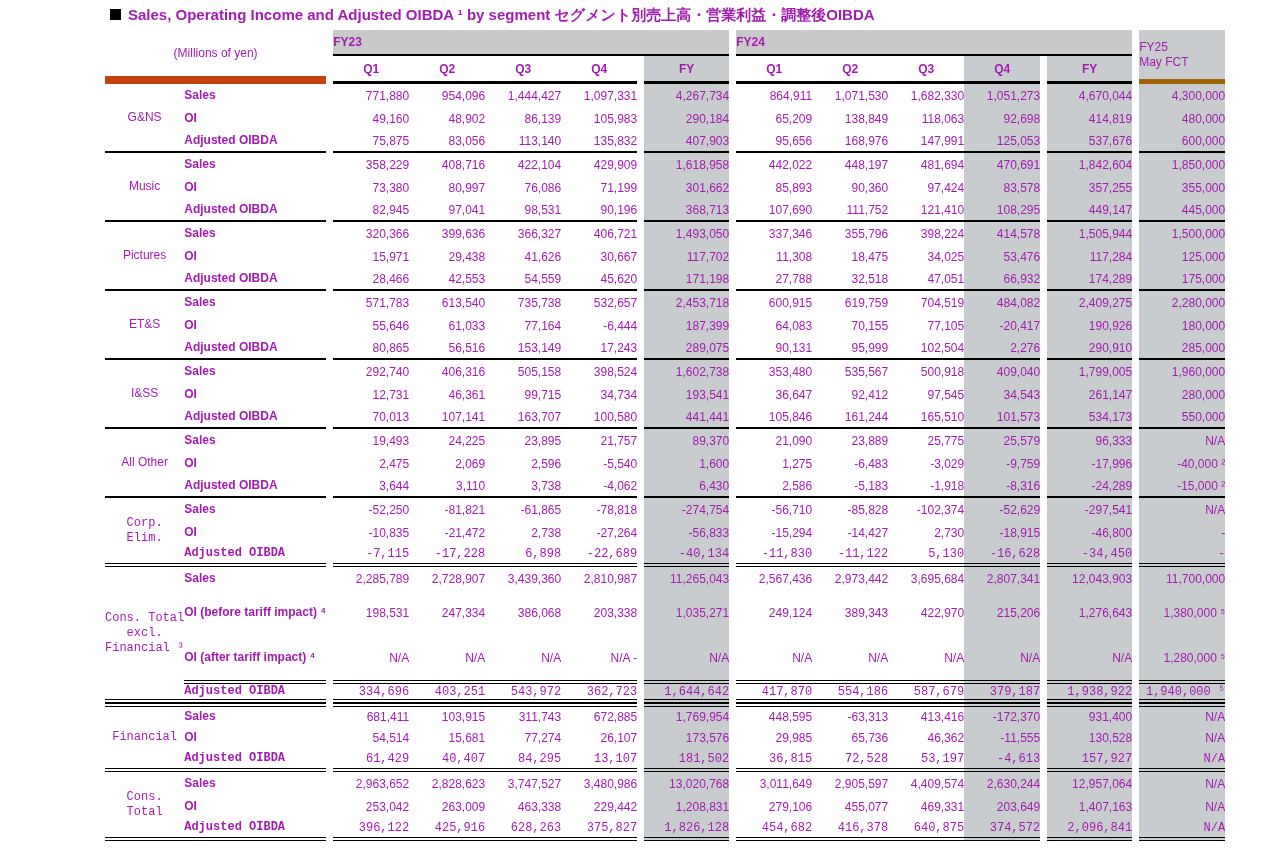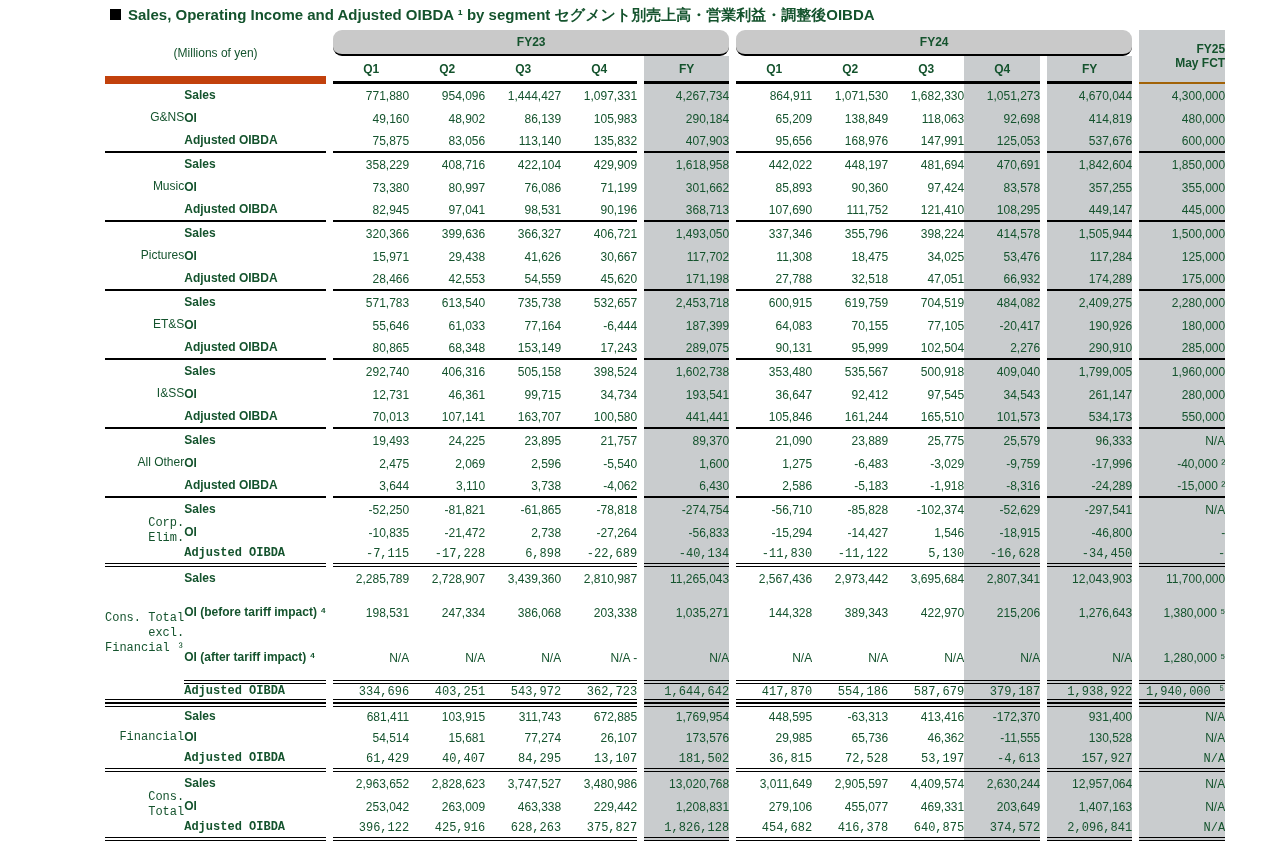--- a/index.html
+++ b/index.html
@@ -1,36 +1,36 @@
 <!DOCTYPE html>
 <html><head>
 <meta charset="utf-8">
 <style>
   html,body{margin:0;padding:0;background:#fff;}
   .sheet{position:relative;width:1280px;height:866px;background:#ffffff;overflow:hidden;
-         font-family:"Liberation Sans","DejaVu Sans",sans-serif;color:#14532d;}
+         font-family:"Liberation Sans","DejaVu Sans",sans-serif;color:#a21caf;}
   .title{position:absolute;left:110px;top:6px;font-size:15px;font-weight:bold;white-space:nowrap;}
   .title .sq{display:inline-block;width:11px;height:11px;background:#000;margin-right:7px;}
   .title .jp{font-weight:bold;}
 
   table.fin{position:absolute;left:105px;top:30px;border-collapse:separate;border-spacing:0;table-layout:fixed;}
   table.fin th,table.fin td{padding:0;font-size:12px;overflow:hidden;white-space:nowrap;}
   tr.h1{height:26px;} tr.h2{height:28px;}
   tbody tr{height:23px;}
   tbody tr.tall{height:45px;}
 
-  th.band{background:#c9c9c9;font-weight:bold;font-size:14px;text-align:center;border-bottom:2px solid #000;border-radius:9px;}
+  th.band{background:#c9c9c9;font-weight:bold;font-size:14px;text-align:left;border-bottom:2px solid #000;}
   th.unit{font-weight:normal;font-size:13px;text-align:center;vertical-align:middle;border-bottom:8px solid #c2410c;}
   th.hq{font-weight:bold;font-size:13px;text-align:center;vertical-align:middle;border-bottom:3px solid #000;background:#fff;}
   th.hq.shade{background:#c9cccE;}
-  th.fy25{background:#c9ccce;font-weight:bold;font-size:13px;text-align:right;vertical-align:middle;
-          line-height:1.2;border-bottom:2px solid #a16207;}
+  th.fy25{background:#c9ccce;font-weight:normal;font-size:13px;text-align:left;vertical-align:middle;
+          line-height:1.2;border-bottom:5px solid #a16207;}
   th.gap,td.gap{background:#fff;border:none;}
 
-  td.seg{font-size:13.5px;text-align:right;padding-left:2px;vertical-align:middle;line-height:1.25;}
+  td.seg{font-size:13.5px;text-align:center;padding-left:2px;vertical-align:middle;line-height:1.25;}
   td.rowlabel{font-weight:bold;font-size:12px;text-align:left;padding-left:2px;vertical-align:middle;line-height:1.25;}
   td.num{text-align:right;padding-right:8px;vertical-align:middle;}
   td.shade{background:#c9ccce;}
 
   .bb-s{border-bottom:2px solid #000;}
   .bb-d{border-bottom:4px double #000;font-family:Liberation Mono, monospace;}
   .bt-d{border-top:4px double #000;}
 </style>
 </head>
 <body>
@@ -298,21 +298,21 @@
           <td class="num shade">-20,417</td>
           <td class="gap"></td>
           <td class="num shade">190,926</td>
           <td class="gap"></td>
           <td class="num shade">180,000</td>
         </tr>
         <tr>
           <td class="rowlabel bb-s">Adjusted OIBDA</td>
           <td class="gap"></td>
           <td class="num bb-s">80,865</td>
-          <td class="num bb-s">68,348</td>
+          <td class="num bb-s">56,516</td>
           <td class="num bb-s">153,149</td>
           <td class="num bb-s">17,243</td>
           <td class="gap"></td>
           <td class="num shade bb-s">289,075</td>
           <td class="gap"></td>
           <td class="num bb-s">90,131</td>
           <td class="num bb-s">95,999</td>
           <td class="num bb-s">102,504</td>
           <td class="num shade bb-s">2,276</td>
           <td class="gap"></td>
@@ -461,21 +461,21 @@
           <td class="gap"></td>
           <td class="num">-10,835</td>
           <td class="num">-21,472</td>
           <td class="num">2,738</td>
           <td class="num">-27,264</td>
           <td class="gap"></td>
           <td class="num shade">-56,833</td>
           <td class="gap"></td>
           <td class="num">-15,294</td>
           <td class="num">-14,427</td>
-          <td class="num">1,546</td>
+          <td class="num">2,730</td>
           <td class="num shade">-18,915</td>
           <td class="gap"></td>
           <td class="num shade">-46,800</td>
           <td class="gap"></td>
           <td class="num shade">-</td>
         </tr>
         <tr>
           <td class="rowlabel bb-d">Adjusted OIBDA</td>
           <td class="gap"></td>
           <td class="num bb-d">-7,115</td>
@@ -517,21 +517,21 @@
         <tr class="tall">
           <td class="rowlabel">OI (before tariff impact) ⁴</td>
           <td class="gap"></td>
           <td class="num">198,531</td>
           <td class="num">247,334</td>
           <td class="num">386,068</td>
           <td class="num">203,338</td>
           <td class="gap"></td>
           <td class="num shade">1,035,271</td>
           <td class="gap"></td>
-          <td class="num">144,328</td>
+          <td class="num">249,124</td>
           <td class="num">389,343</td>
           <td class="num">422,970</td>
           <td class="num shade">215,206</td>
           <td class="gap"></td>
           <td class="num shade">1,276,643</td>
           <td class="gap"></td>
           <td class="num shade">1,380,000 ⁵</td>
         </tr>
         <tr class="tall">
           <td class="rowlabel">OI (after tariff impact) ⁴</td>

